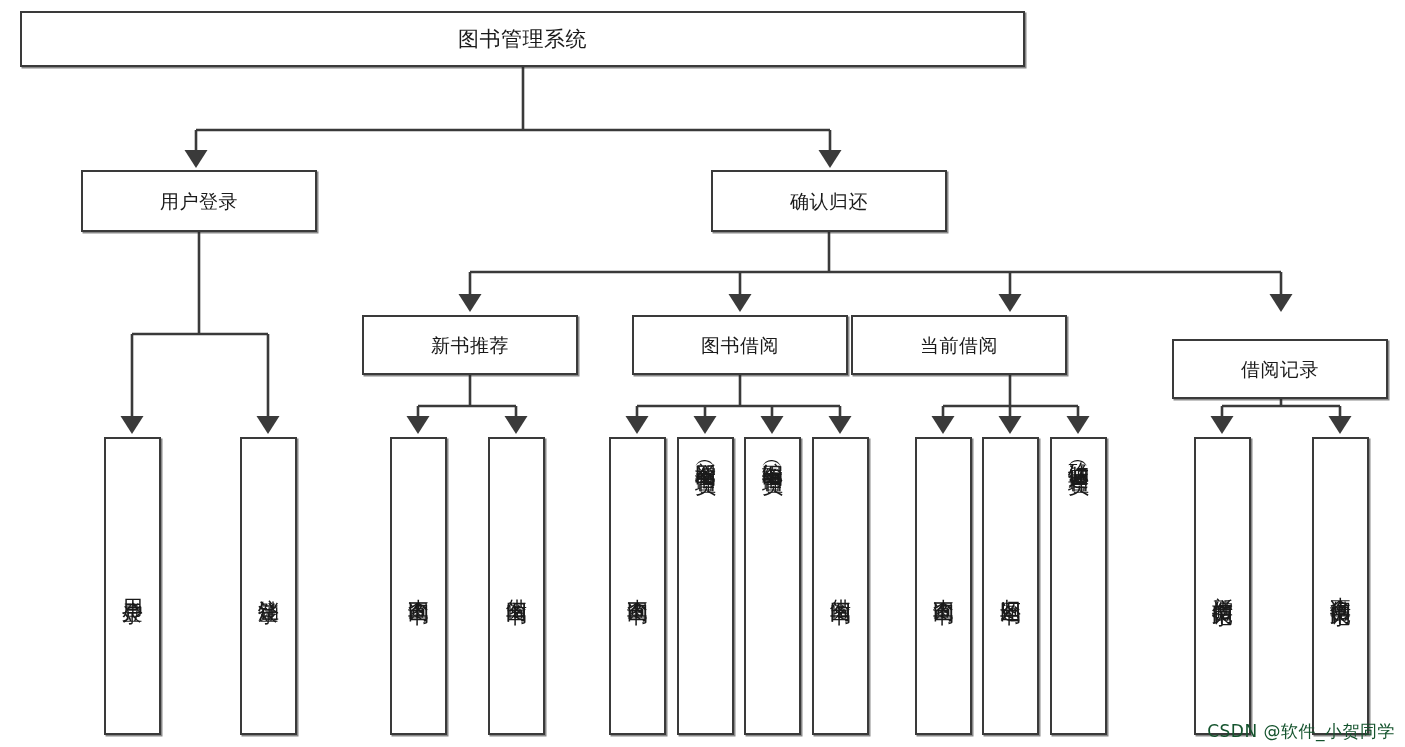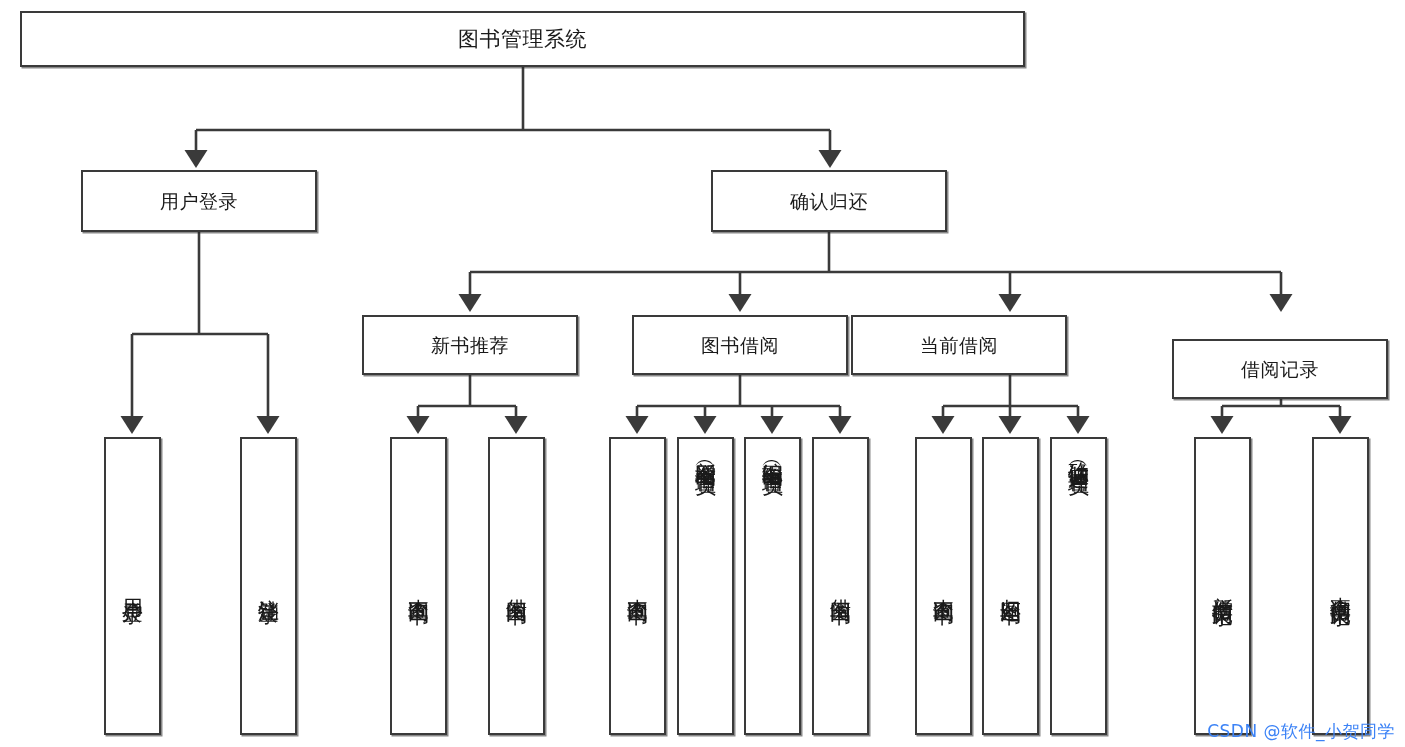--- a/index.html
+++ b/index.html
@@ -69,21 +69,21 @@
     max-height:286px;
   }
   .leaf.centered{ align-items:center; padding-top:0; }
 
   
   #watermark{
     position:absolute;
     right:10px;
     bottom:4px;
     font-size:17px;
-    color:#3b82f6;
+    color:#14532d;
     white-space:nowrap;
     letter-spacing:0.5px;
   }
 </style>
 </head>
 <body>
 
 <div id="canvas">
 
   <svg id="wires" viewBox="0 0 1405 747" width="1405" height="747" aria-hidden="true">

